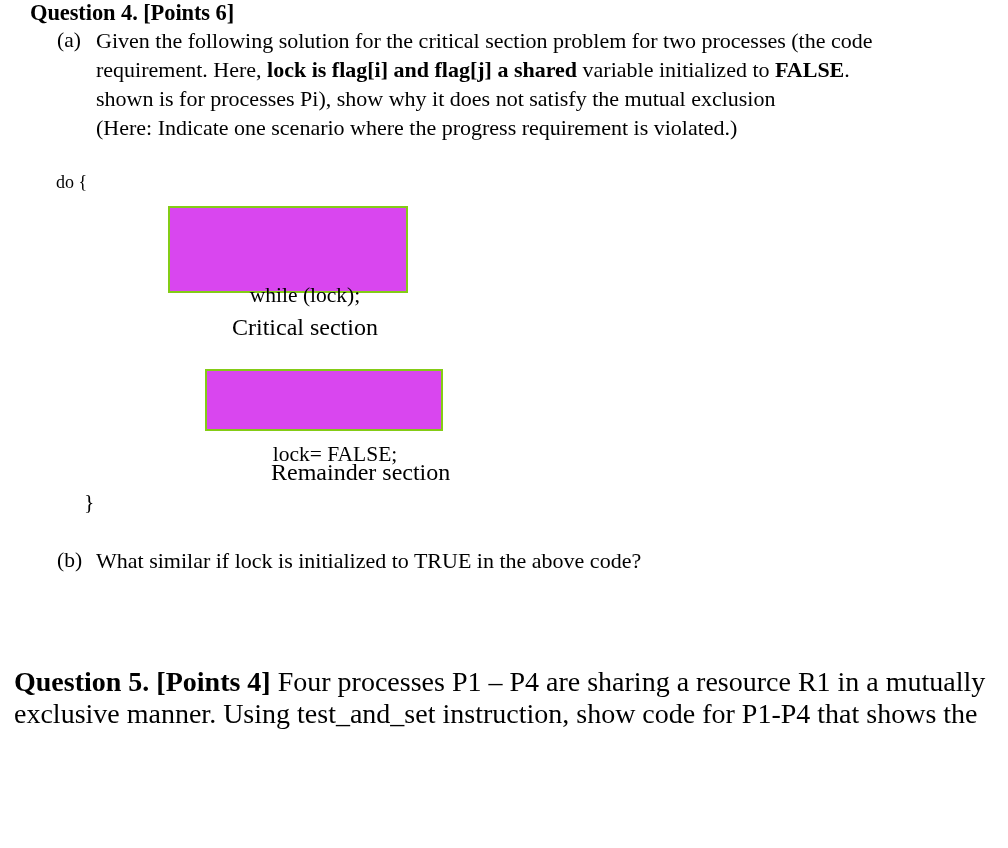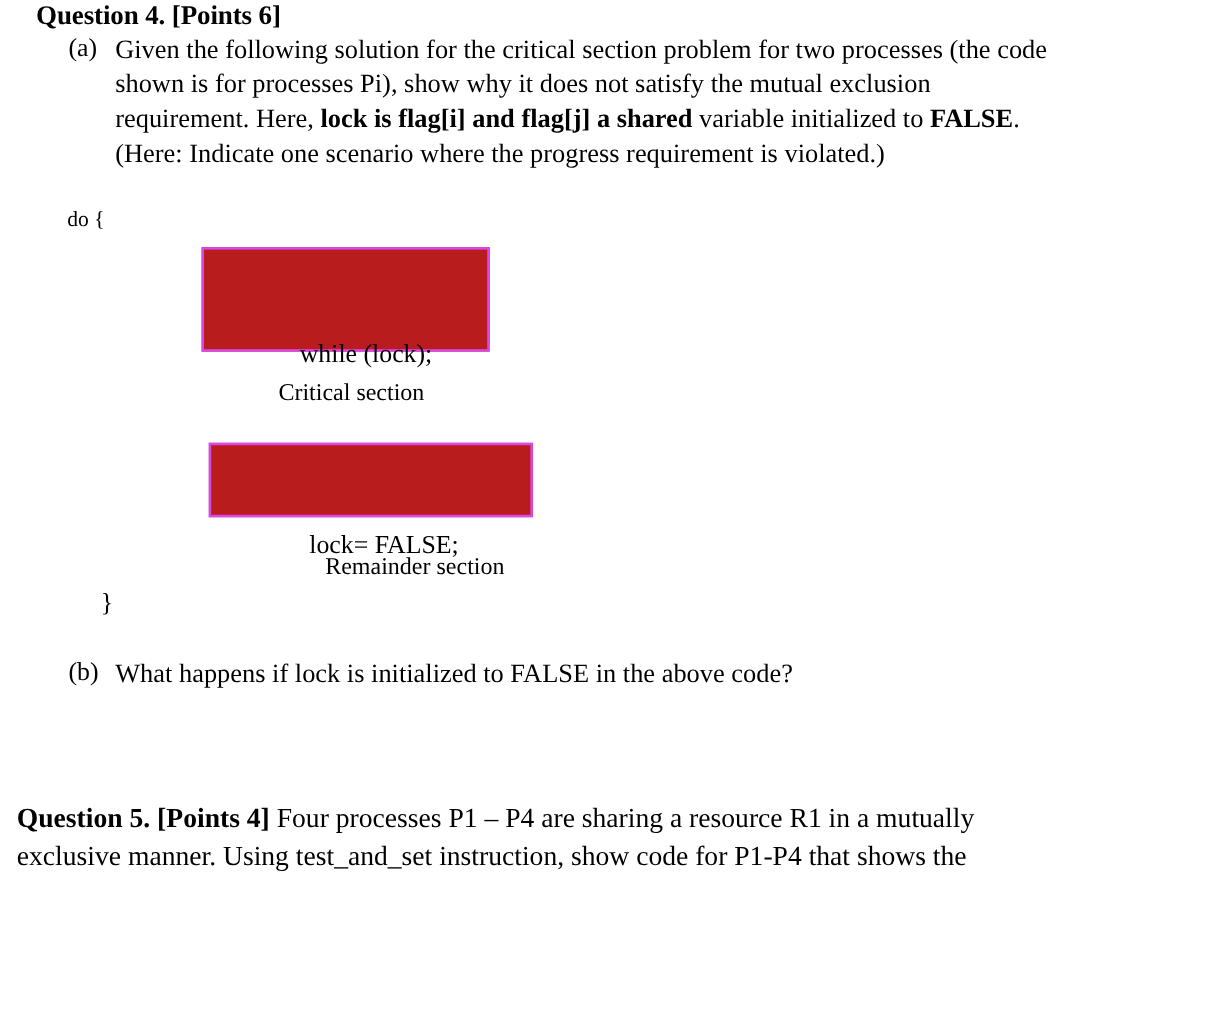--- a/index.html
+++ b/index.html
@@ -83,22 +83,22 @@
     position: absolute;
     left: 84px;
     top: 489px;
     font-size: 21.5px;
     line-height: 26px;
     white-space: nowrap;
   }
 
   .code-box {
     position: absolute;
-    border: 2px solid #d946ef;
-    background: #b91c1c;
+    border: 2px solid #84cc16;
+    background: #d946ef;
     box-sizing: border-box;
   }
   .code-box .code-lines {
     font-size: 21.5px;
     line-height: 30px;
     text-align: center;
     white-space: pre;
   }
   .code-box .code-lines .cl {
     display: block;
@@ -109,54 +109,54 @@
     top: 206px;
     width: 240px;
     height: 87px;
   }
   #box-entry .code-lines {
     padding-top: 12px;
     padding-left: 34px;
   }
 
   #box-exit {
-    left: 174px;
+    left: 205px;
     top: 369px;
-    width: 270px;
+    width: 238px;
     height: 62px;
   }
   #box-exit .code-lines {
     padding-top: 8px;
     padding-left: 22px;
   }
 
   .section-caption {
     position: absolute;
-    font-size: 20px;
+    font-size: 24px;
     line-height: 26px;
     white-space: nowrap;
     text-align: right;
   }
   #caption-critical {
     left: 232px;
     top: 314px;
   }
   #caption-remainder {
     left: 228px;
     top: 459px;
     margin-left: 43px;
   }
 
   
   .q5-block {
     position: absolute;
     left: 14px;
     top: 666px;
     width: 980px;
-    font-size: 23px;
+    font-size: 28px;
     line-height: 32px;
   }
   .q5-block .ln {
     display: block;
     white-space: nowrap;
   }
   .q5-block .q5-title {
     font-weight: bold;
   }
 </style>
@@ -165,22 +165,22 @@
 
 <div class="page">
 
   <div class="q4-heading">Question 4. [Points 6]</div>
 
   <div class="item-a">
     <div class="li-row">
       <div class="li-marker">(a)</div>
       <div class="li-body">
         <span class="ln">Given the following solution for the critical section problem for two processes (the code</span>
+        <span class="ln"><span>requirement. Here, </span><b>lock is flag[i] and flag[j] a shared</b><span> variable initialized to </span><b>FALSE</b><span>.</span></span>
         <span class="ln">shown is for processes Pi), show why it does not satisfy the mutual exclusion</span>
-        <span class="ln"><span>requirement. Here, </span><b>lock is flag[i] and flag[j] a shared</b><span> variable initialized to </span><b>FALSE</b><span>.</span></span>
         <span class="ln">(Here: Indicate one scenario where the progress requirement is violated.)</span>
       </div>
     </div>
   </div>
 
   <div class="do-open">do {</div>
 
   <div class="code-box" id="box-entry">
     <div class="code-lines">
       <span class="cl">while (lock);</span>
@@ -197,21 +197,21 @@
   </div>
 
   <div class="section-caption" id="caption-remainder">Remainder section</div>
 
   <div class="do-close">}</div>
 
   <div class="item-b">
     <div class="li-row">
       <div class="li-marker">(b)</div>
       <div class="li-body">
-        <span class="ln">What happens if lock is initialized to FALSE in the above code?</span>
+        <span class="ln">What similar if lock is initialized to TRUE in the above code?</span>
       </div>
     </div>
   </div>
 
   <div class="q5-block">
     <span class="ln"><span class="q5-title">Question 5. [Points 4]</span><span> Four processes P1 – P4 are sharing a resource R1 in a mutually</span></span>
     <span class="ln">exclusive manner. Using test_and_set instruction, show code for P1-P4 that shows the</span>
   </div>
 
 </div>

